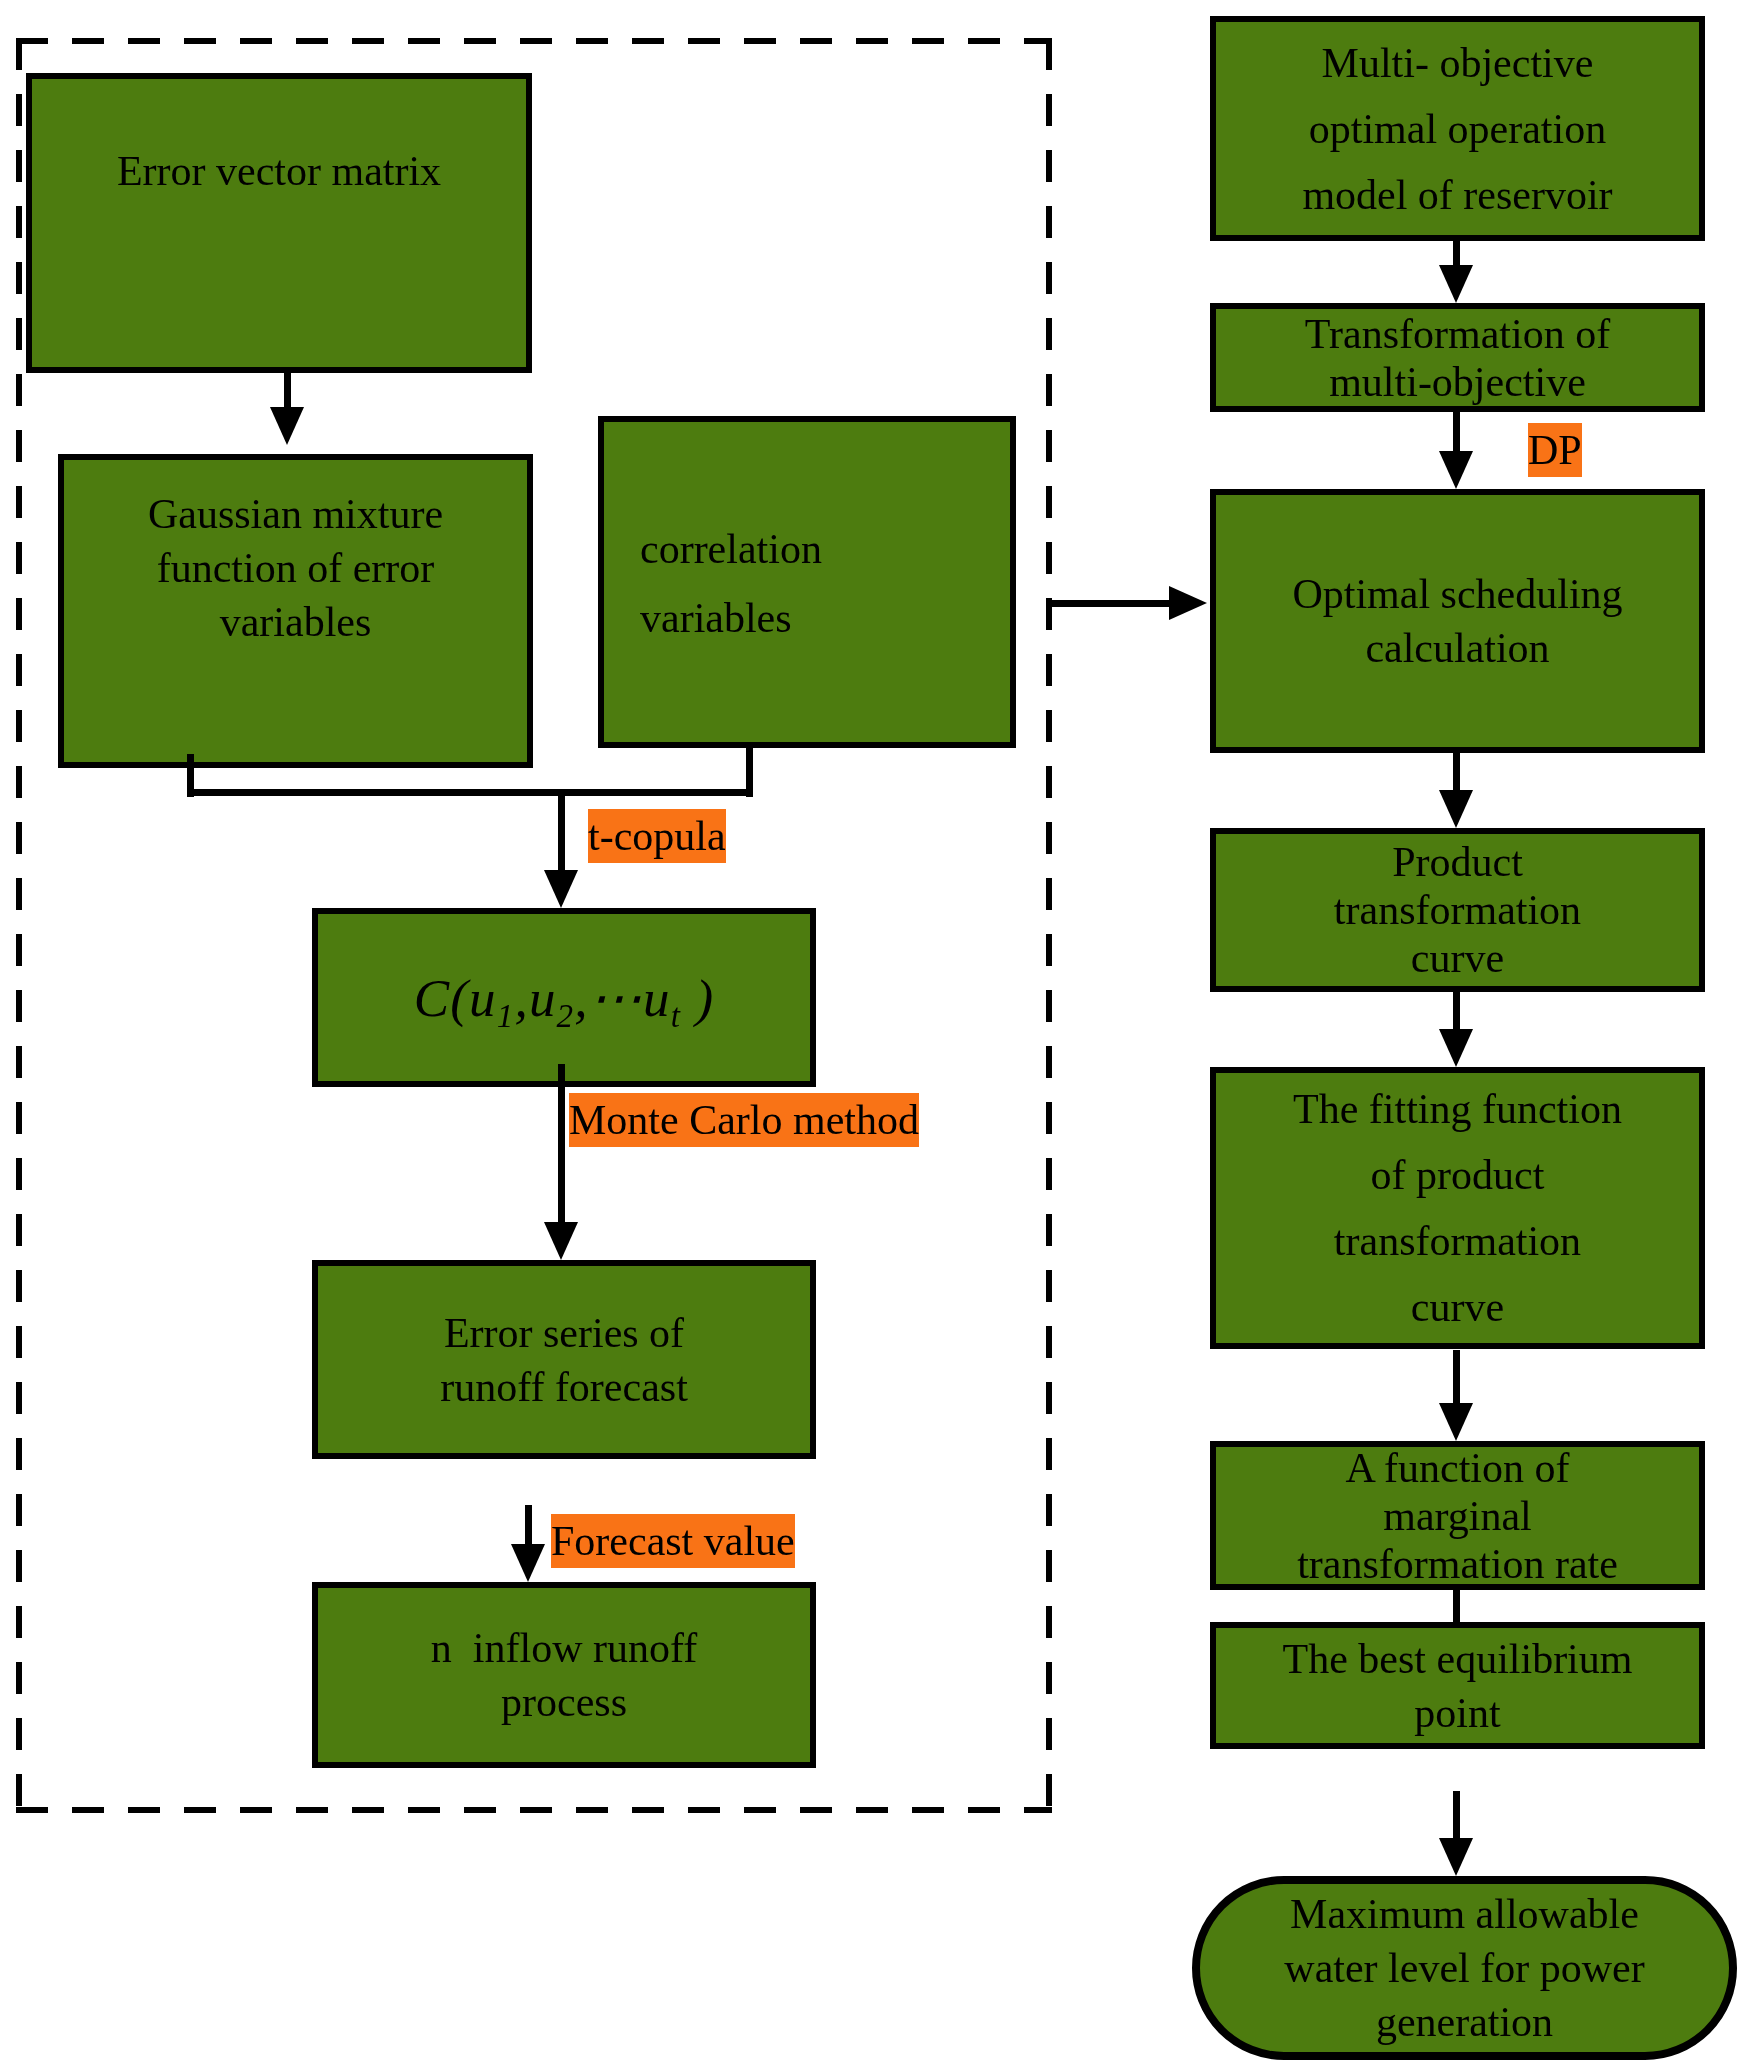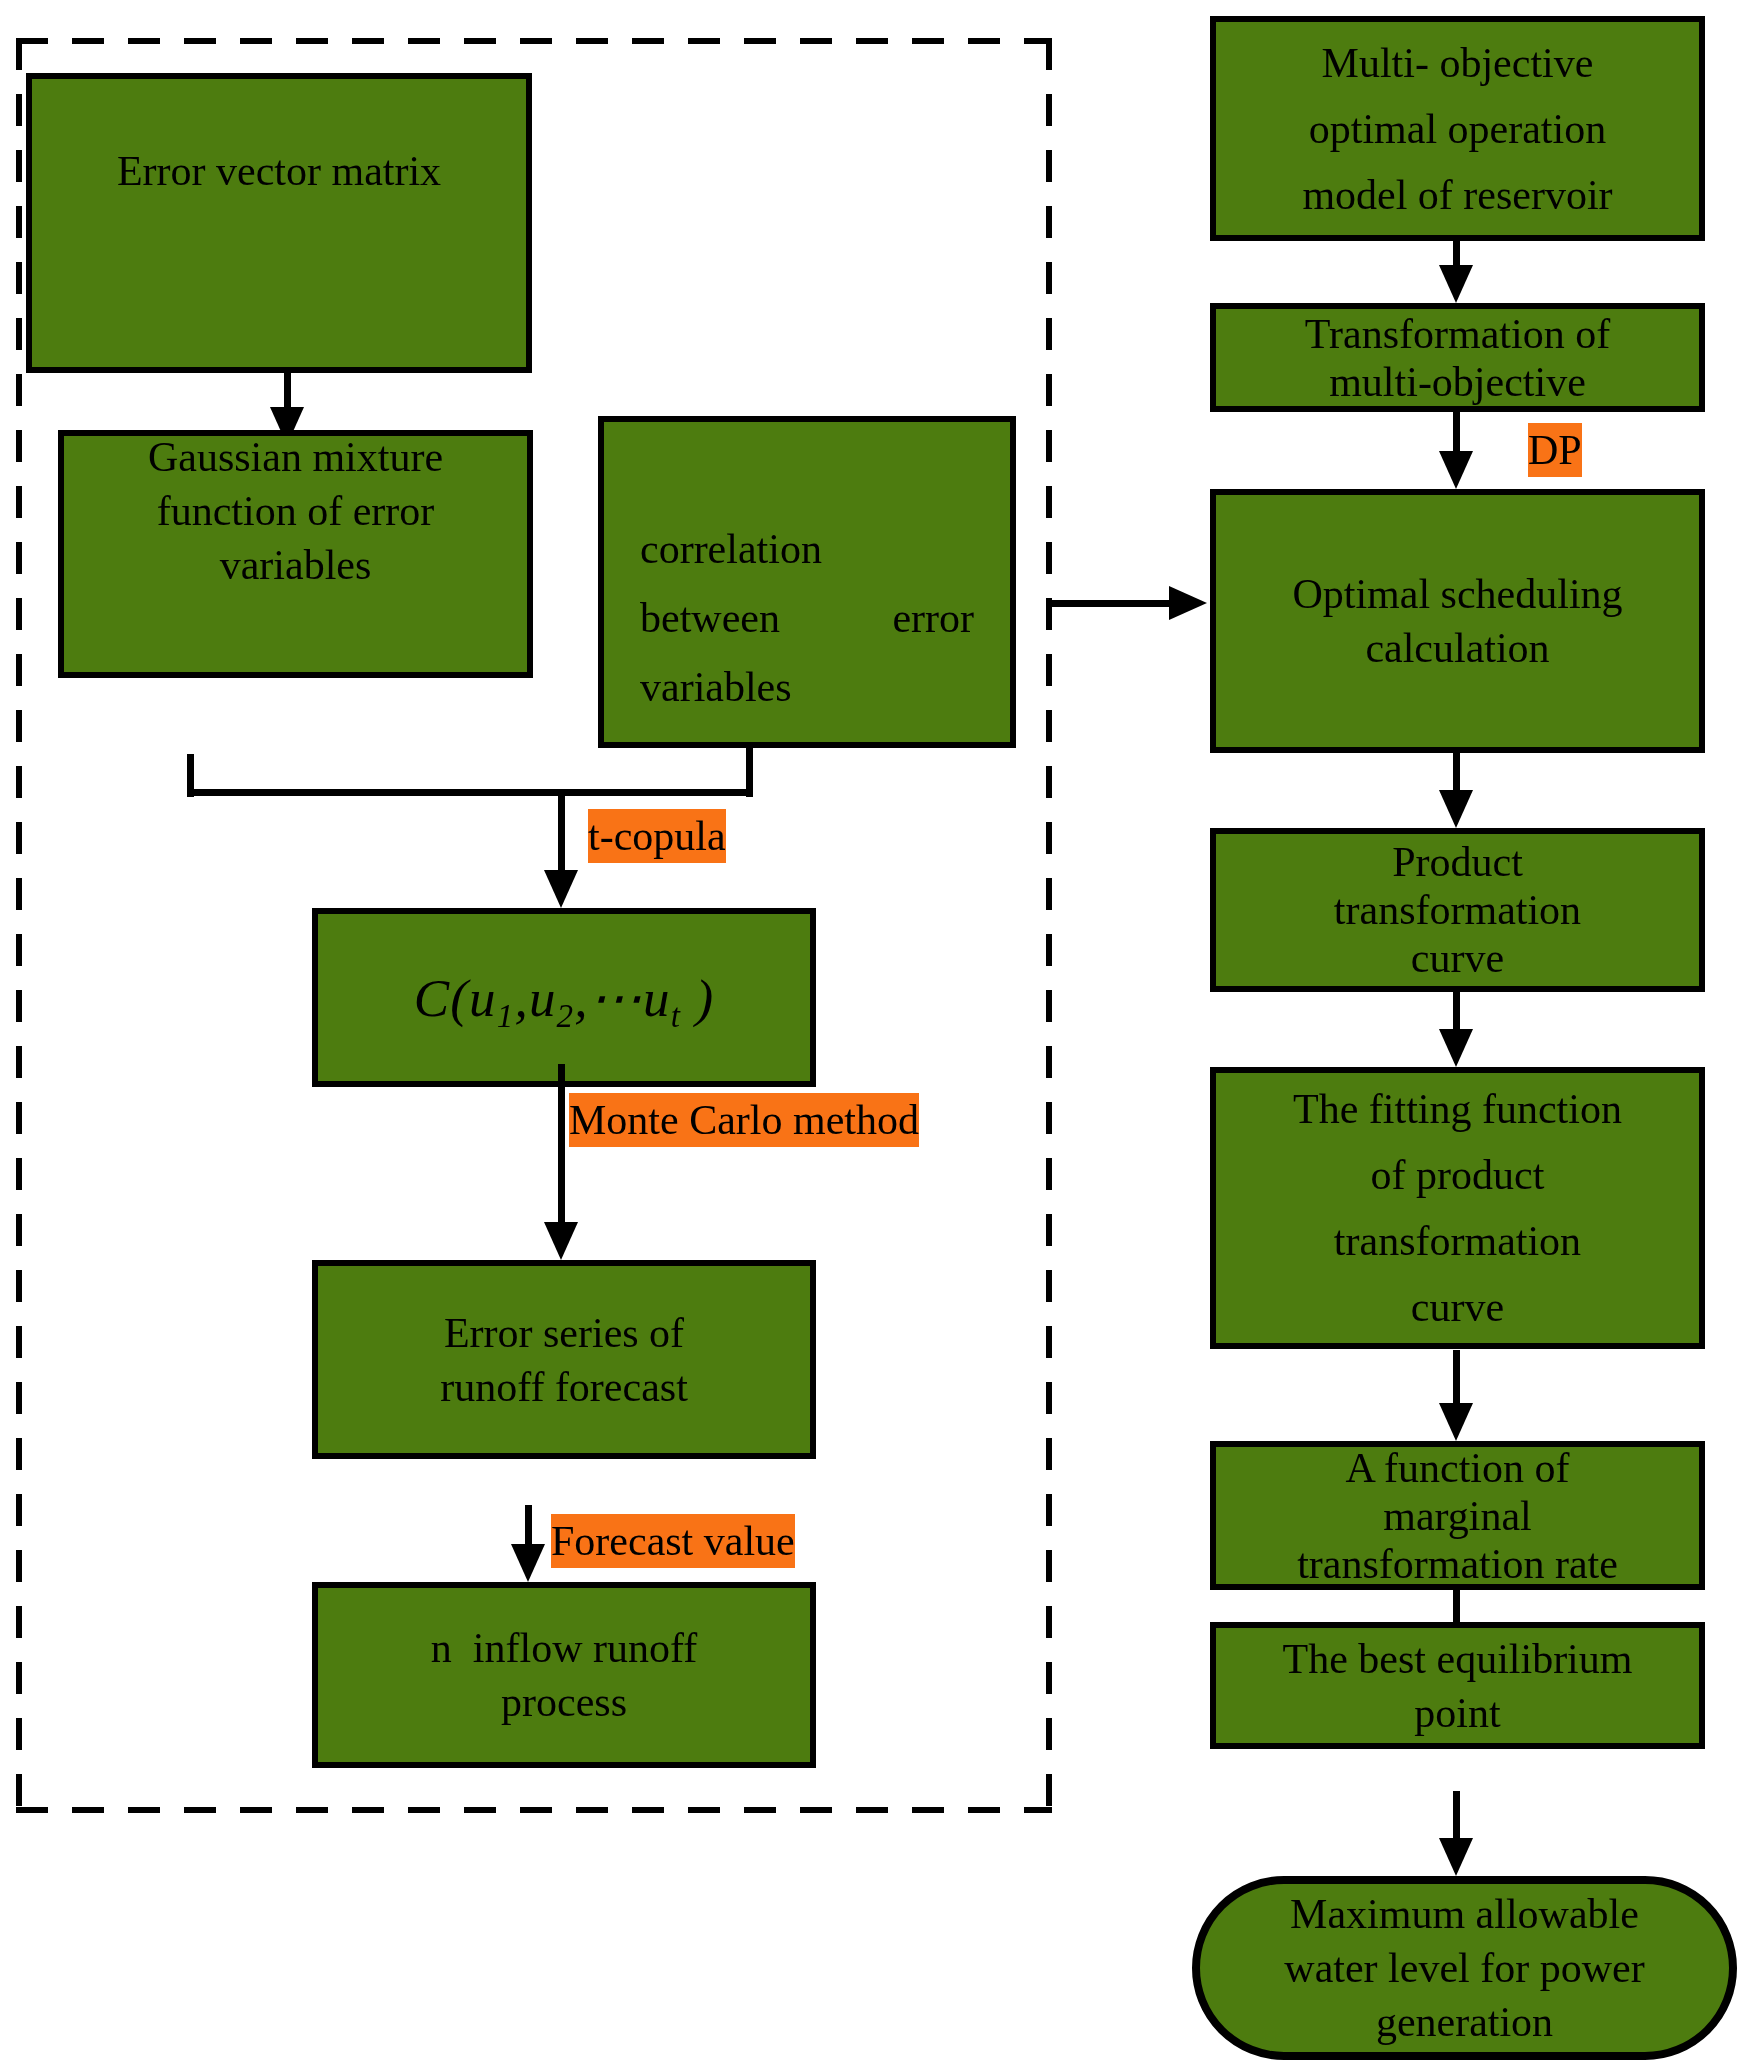--- a/index.html
+++ b/index.html
@@ -56,32 +56,28 @@
 
   <div class="node lift" style="left:26px;top:73px;width:506px;height:300px">
     <div class="ln">Error vector matrix</div>
   </div>
 
   <div class="varrow" style="left:270px;top:373px;height:72px">
     <i class="shaft"></i>
     <i class="tip"></i>
   </div>
 
-  <div class="node lift2" style="left:58px;top:430px;width:475px;height:248px">
+  <div class="node lift2" style="left:58px;top:454px;width:475px;height:314px">
     <div class="ln">Gaussian mixture</div>
     <div class="ln">function of error</div>
     <div class="ln">variables</div>
   </div>
 
   <div class="node corr" style="left:598px;top:416px;width:418px;height:332px">
     <div class="ln">correlation</div>
-    <div class="row">
-      <span class="ln">between</span>
-      <span class="ln">error</span>
-    </div>
     <div class="ln">variables</div>
   </div>
 
   <div class="vline" style="left:187px;top:754px;width:7.4px;height:43px"></div>
   <div class="vline" style="left:746px;top:748px;width:7.4px;height:49px"></div>
   <div class="hline" style="left:187px;top:789px;width:566px;height:7.4px"></div>
 
   <div class="varrow" style="left:544px;top:793px;height:115px">
     <i class="shaft"></i>
     <i class="tip"></i>

